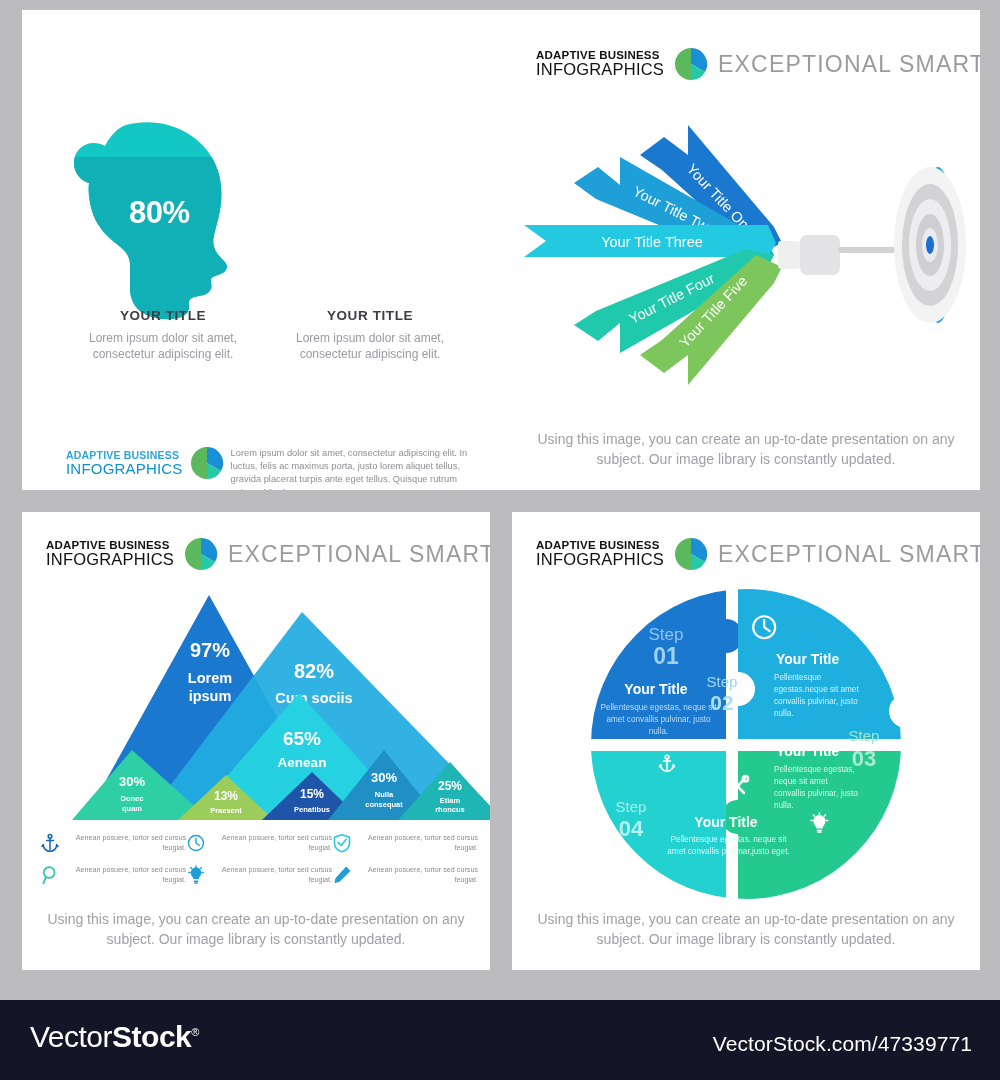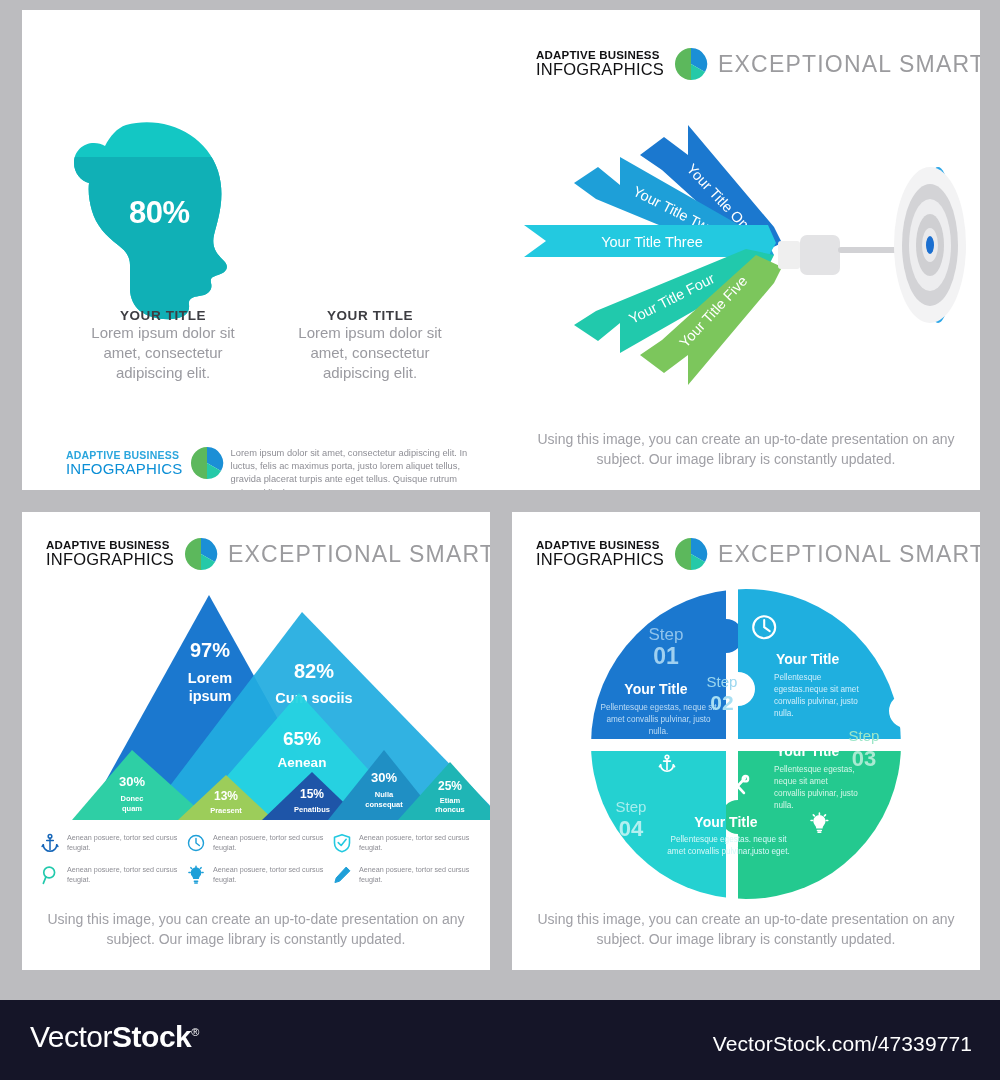--- a/index.html
+++ b/index.html
@@ -22,30 +22,30 @@
   .brand.blue .bt .l1{color:#2ba6dd;font-size:10.5px;}
   .brand.blue .bt .l2{color:#0c8fd6;font-size:15px;}
   .pieicon{width:32px;height:32px;margin:0 11px;flex:0 0 auto;}
   .smartart{font-size:23px;letter-spacing:1.2px;color:#9b9b9e;font-weight:400;white-space:nowrap;}
 
   
   .headwrap{position:absolute;}
   .pct{position:absolute;color:#fff;font-size:31px;font-weight:bold;letter-spacing:-.5px;}
   .cap{position:absolute;text-align:center;width:180px;}
   .cap .ct{font-size:13.5px;font-weight:bold;color:#3d3d42;letter-spacing:.6px;}
-  .cap .cd{font-size:15px;color:#9a9aa0;line-height:1.32;margin-top:0;}
+  .cap .cd{font-size:12px;color:#9a9aa0;line-height:1.32;margin-top:8px;}
 
   .tl-foot{position:absolute;left:44px;top:437px;width:404px;display:flex;align-items:flex-start;}
   .tl-foot .ftxt{font-size:9.3px;color:#8e8e95;line-height:1.42;margin-left:8px;width:272px;}
 
   
   .caption{position:absolute;text-align:center;font-size:14px;color:#a0a0a6;line-height:1.42;}
 
   
-  .legend{position:absolute;left:40px;top:833px;width:440px;}
+  .legend{position:absolute;left:40px;top:833px;width:440px;text-align:right;}
   .lrow{display:flex;}
   .litem{width:146px;display:flex;align-items:flex-start;margin-bottom:12px;}
   .licon{width:20px;height:20px;flex:0 0 auto;margin-right:7px;}
   .ltxt{font-size:7.2px;color:#8d8d94;line-height:1.38;}
 
   svg{display:block;overflow:visible;}
   .nosel{user-select:none;}
 
   
   #footer{position:absolute;left:0;top:1000px;width:1000px;height:80px;background:#151528;}

